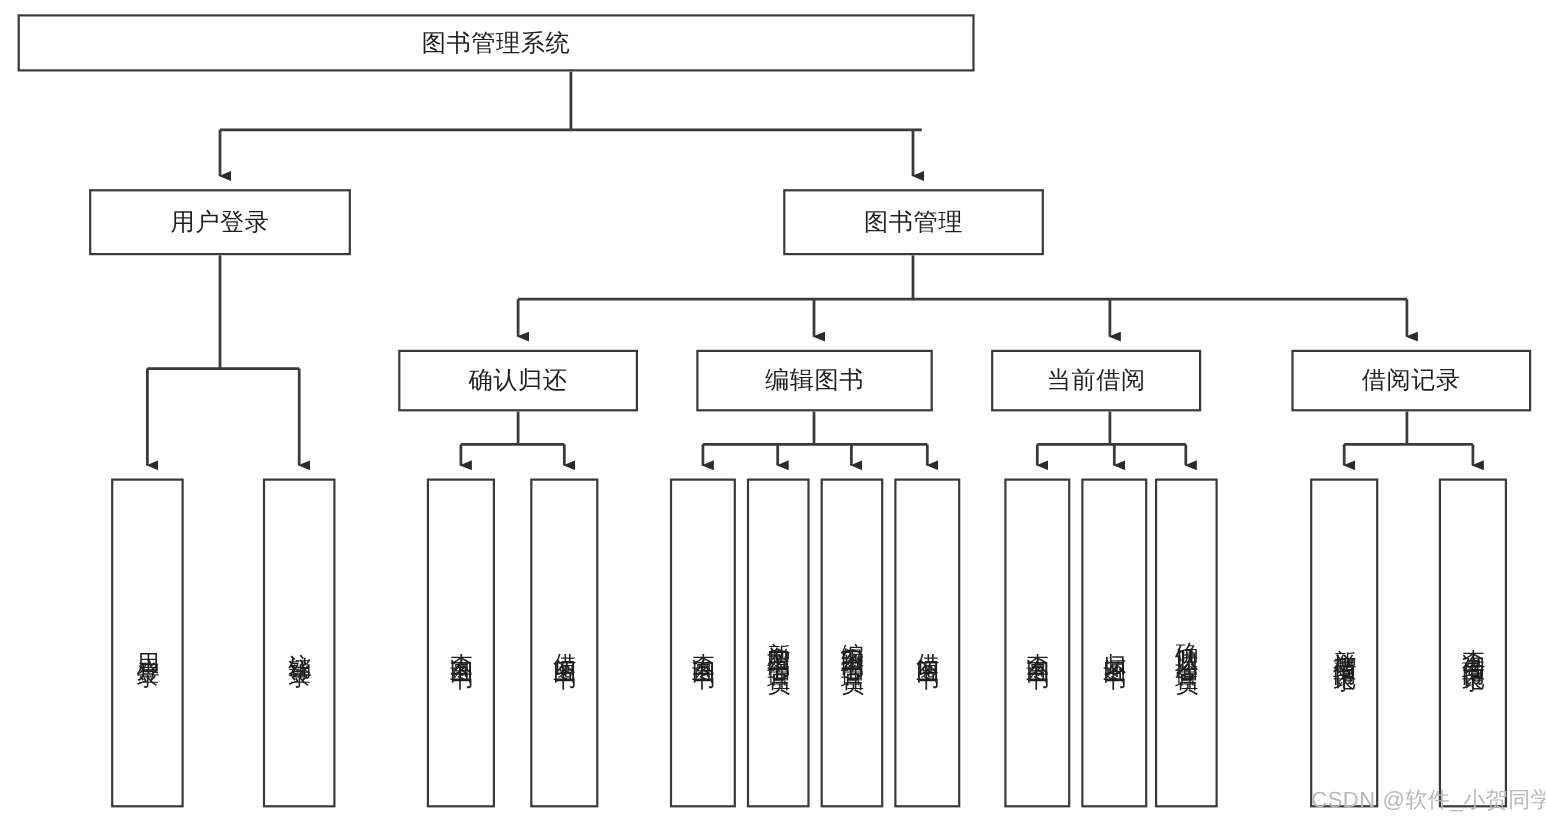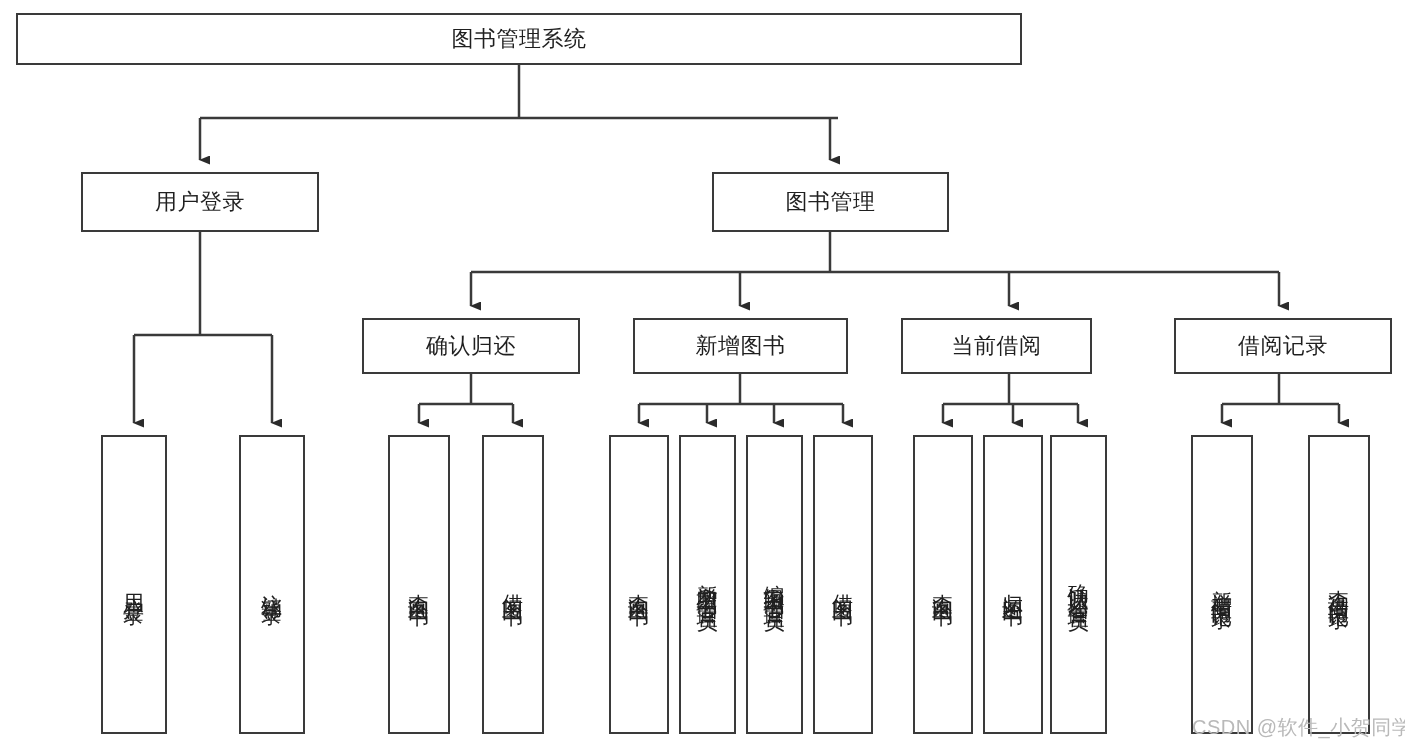--- a/index.html
+++ b/index.html
@@ -113,36 +113,36 @@
       <path d="M1013,404 L1013,423" marker-end="url(#arrow)"></path>
       <path d="M1078,404 L1078,423" marker-end="url(#arrow)"></path>
 
       <path d="M1279,374 L1279,404"></path>
       <path d="M1222,404 L1339,404"></path>
       <path d="M1222,404 L1222,423" marker-end="url(#arrow)"></path>
       <path d="M1339,404 L1339,423" marker-end="url(#arrow)"></path>
     </g>
   </svg>
 
-  <div class="node" style="left:16px; top:13px; width:1006px; height:52px;">
+  <div class="node" style="left:16px; top:13px; width:870px; height:52px;">
     <span class="label">图书管理系统</span>
   </div>
 
   <div class="node" style="left:81px; top:172px; width:238px; height:60px;">
     <span class="label">用户登录</span>
   </div>
   <div class="node" style="left:712px; top:172px; width:237px; height:60px;">
     <span class="label">图书管理</span>
   </div>
 
   <div class="node" style="left:362px; top:318px; width:218px; height:56px;">
     <span class="label">确认归还</span>
   </div>
   <div class="node" style="left:633px; top:318px; width:215px; height:56px;">
-    <span class="label">新增图书</span>
+    <span class="label">编辑图书</span>
   </div>
   <div class="node" style="left:901px; top:318px; width:191px; height:56px;">
     <span class="label">当前借阅</span>
   </div>
   <div class="node" style="left:1174px; top:318px; width:218px; height:56px;">
     <span class="label">借阅记录</span>
   </div>
 
   <div class="node vertical" style="left:101px; top:435px; width:66px; height:299px;">
     <span class="label">用户登录</span>

